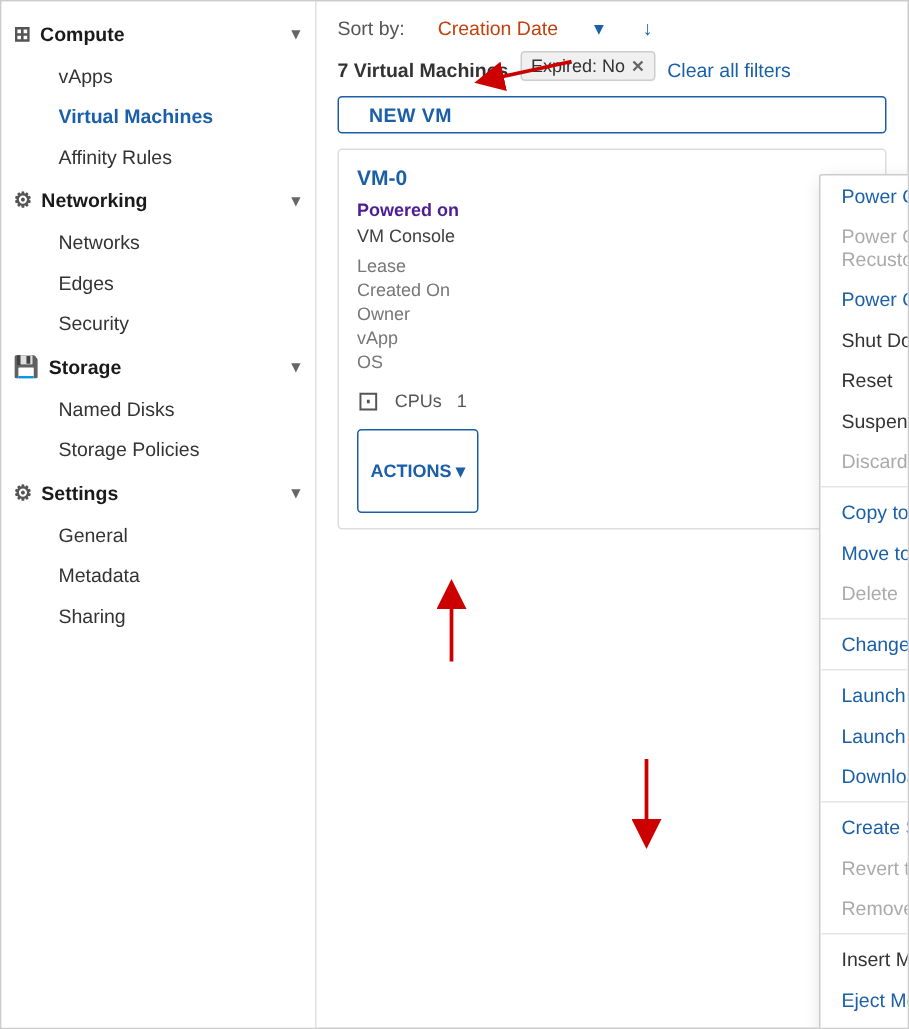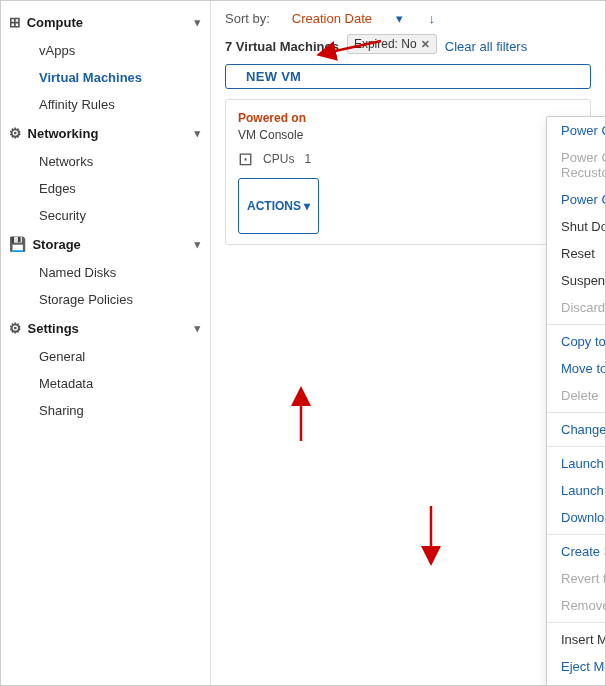--- a/index.html
+++ b/index.html
@@ -157,21 +157,21 @@
       justify-content: space-between;
       margin-bottom: 6px;
     }
     .vm-name {
       color: #1a5fa8;
       font-weight: 600;
       font-size: 14px;
     }
     .vm-status {
       font-weight: 600;
-      color: #c2410c;
+      color: #4c1d95;
       font-size: 12px;
     }
     .vm-console {
       color: #404040;
       cursor: pointer;
       font-size: 12px;
     }
     .vm-details-grid {
       display: grid;
       grid-template-columns: 1fr 1fr;
@@ -329,25 +329,40 @@
     <span class="filter-tag">
       <span>Expired: No</span>
       <span class="filter-tag-close">✕</span>
     </span>
     <a class="clear-filters">Clear all filters</a>
   </div>
 
   <div class="new-vm-btn">NEW VM</div>
 
   <div class="vm-card">
+    <div class="vm-card-header">
+      <span class="vm-name">VM-0</span>
+    </div>
     <div style="margin-bottom:2px;">
       <span class="vm-status">Powered on</span>
     </div>
     <div style="margin-bottom:6px;">
       <span class="vm-console">VM Console</span>
+    </div>
+    <div class="vm-details-grid">
+      <span class="vm-detail-label">Lease</span>
+      <span></span>
+      <span class="vm-detail-label">Created On</span>
+      <span></span>
+      <span class="vm-detail-label">Owner</span>
+      <span></span>
+      <span class="vm-detail-label">vApp</span>
+      <span></span>
+      <span class="vm-detail-label">OS</span>
+      <span></span>
     </div>
     <div class="vm-cpu-row">
       <span class="cpu-icon">⊡</span>
       <span>CPUs</span>
       <span>1</span>
     </div>
     <div class="actions-btn">
       <span>ACTIONS</span>
       <span>▾</span>
     </div>

